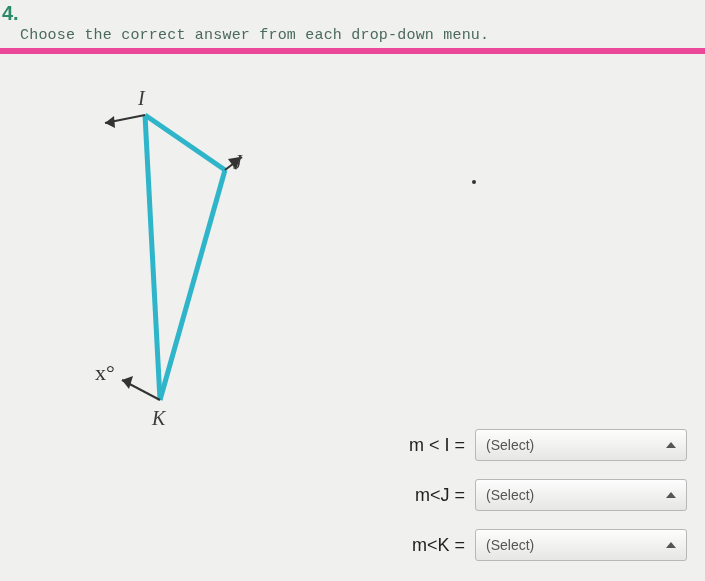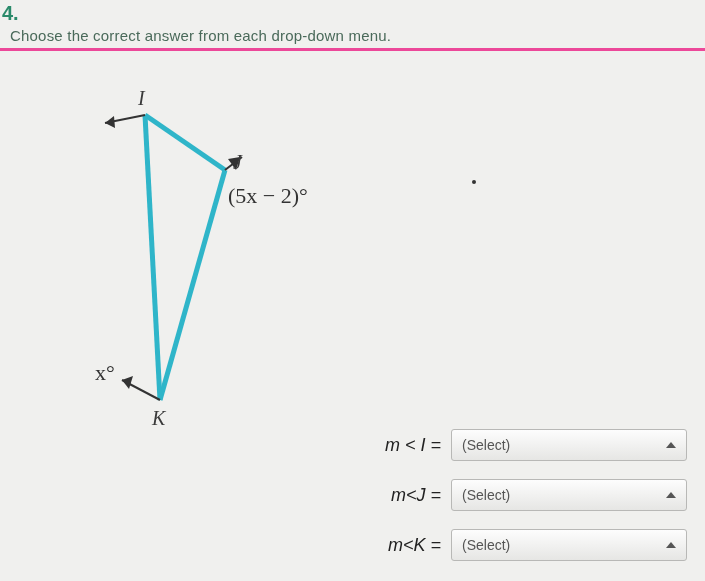--- a/index.html
+++ b/index.html
@@ -16,23 +16,24 @@
     }
     .qnum {
       color: #2a8a6a;
       font-size: 20px;
       font-weight: bold;
       padding-left: 2px;
     }
     .instruction {
       color: #4a6a5a;
       font-size: 15px;
-      padding: 2px 0 4px 10px;
-      border-bottom: 3px solid #ec4899;
+      padding: 2px 0 4px 20px;
+      border-bottom: 6px solid #ec4899;
       letter-spacing: 0.2px;
+      font-family: Liberation Mono, monospace;
     }
     .figure {
       position: absolute;
       left: 10px;
       top: 75px;
       width: 340px;
       height: 360px;
     }
     .figure svg { position: absolute; left: 0; top: 0; }
     .lbl {
@@ -65,24 +66,23 @@
       gap: 10px;
       justify-content: flex-end;
     }
     .ans-label {
       font-family: Arial, sans-serif;
       font-size: 18px;
       color: #222;
       min-width: 70px;
       text-align: right;
       font-weight: 500;
-      font-style: italic;
     }
     .select {
-      width: 236px;
+      width: 212px;
       height: 32px;
       background: linear-gradient(#fdfdfd, #e6e6e4);
       border: 1px solid #b8b8b6;
       border-radius: 3px;
       display: flex;
       align-items: center;
       justify-content: space-between;
       padding: 0 10px;
       font-size: 14px;
       color: #555;
@@ -122,21 +122,20 @@
     <polygon points="212,80 224,78 220,91" fill="#333" transform="translate(6,4)"></polygon>
 
     <line x1="150" y1="325" x2="112" y2="305" stroke="#333" stroke-width="2"></line>
     <polygon points="112,305 123,301 119,314" fill="#333"></polygon>
   </svg>
 
   <div class="vertex" style="left:128px; top:12px;">I</div>
   <div class="vertex" style="left:223px; top:76px;">J</div>
   <div class="vertex" style="left:142px; top:332px;">K</div>
 
-  <div class="lbl expr" style="left:218px; top:108px;">(5x − 2)°</div>
   <div class="lbl expr" style="left:85px; top:285px;">x°</div>
 </div>
 
 <div class="dot" style="left:472px; top:180px;"></div>
 
 <div class="answers">
   <div class="answer-row">
     <span class="ans-label">m &lt; I =</span>
     <div class="select">
       <span>(Select)</span>

